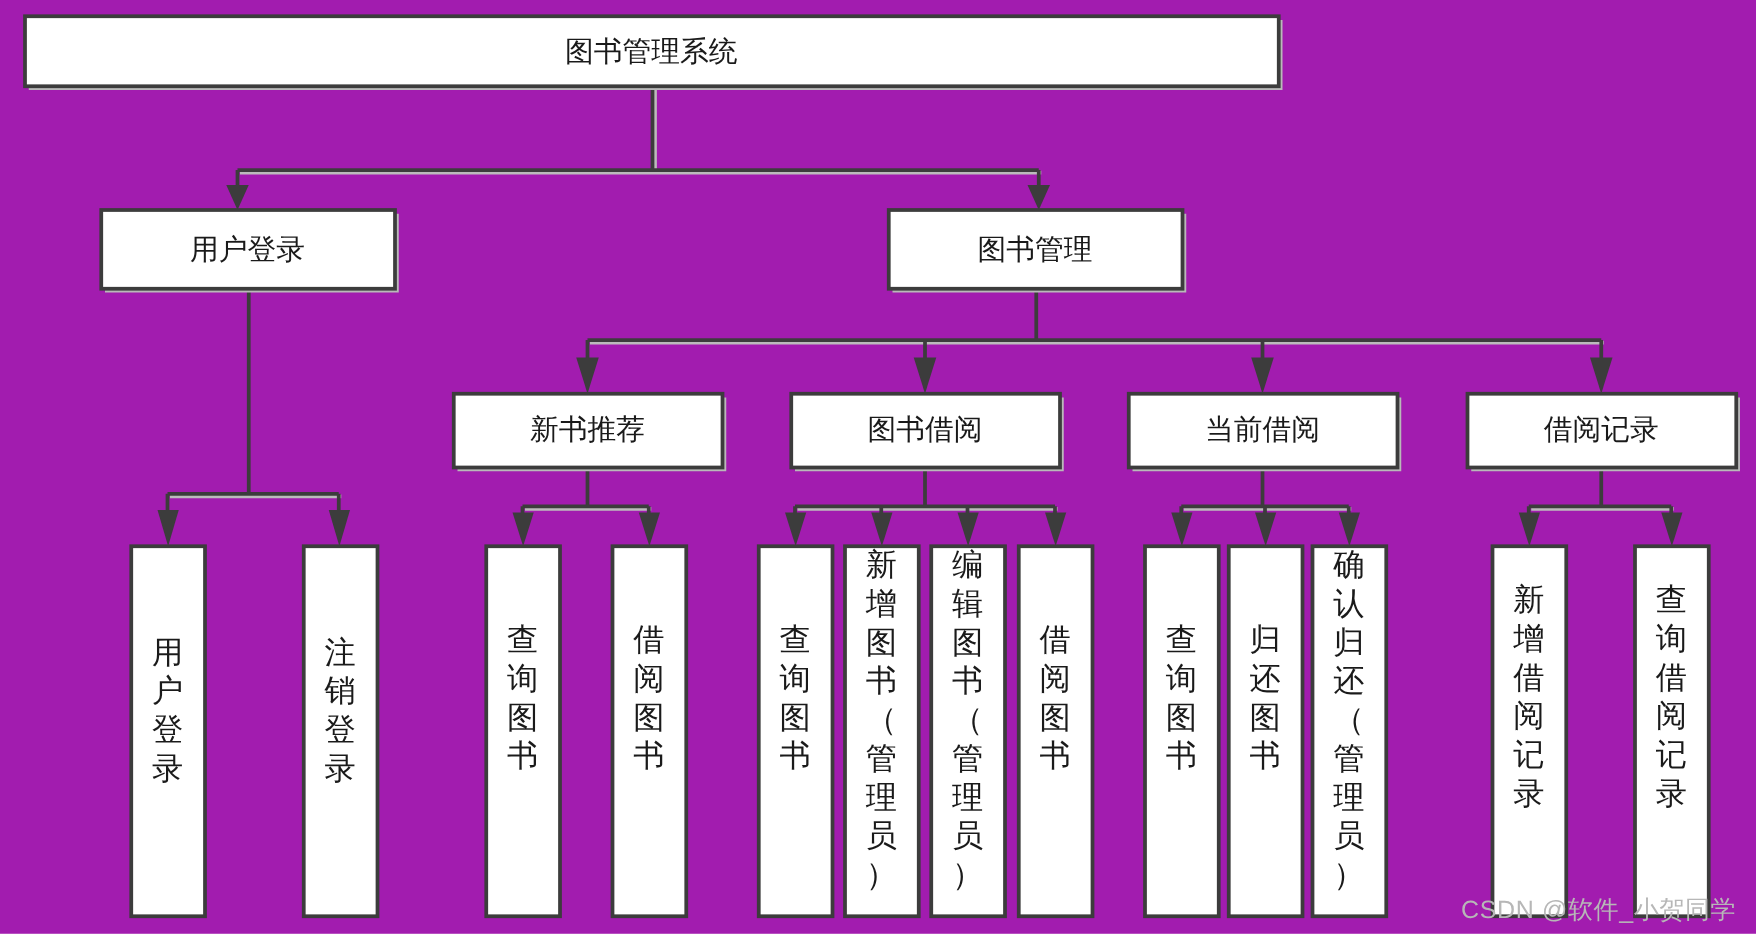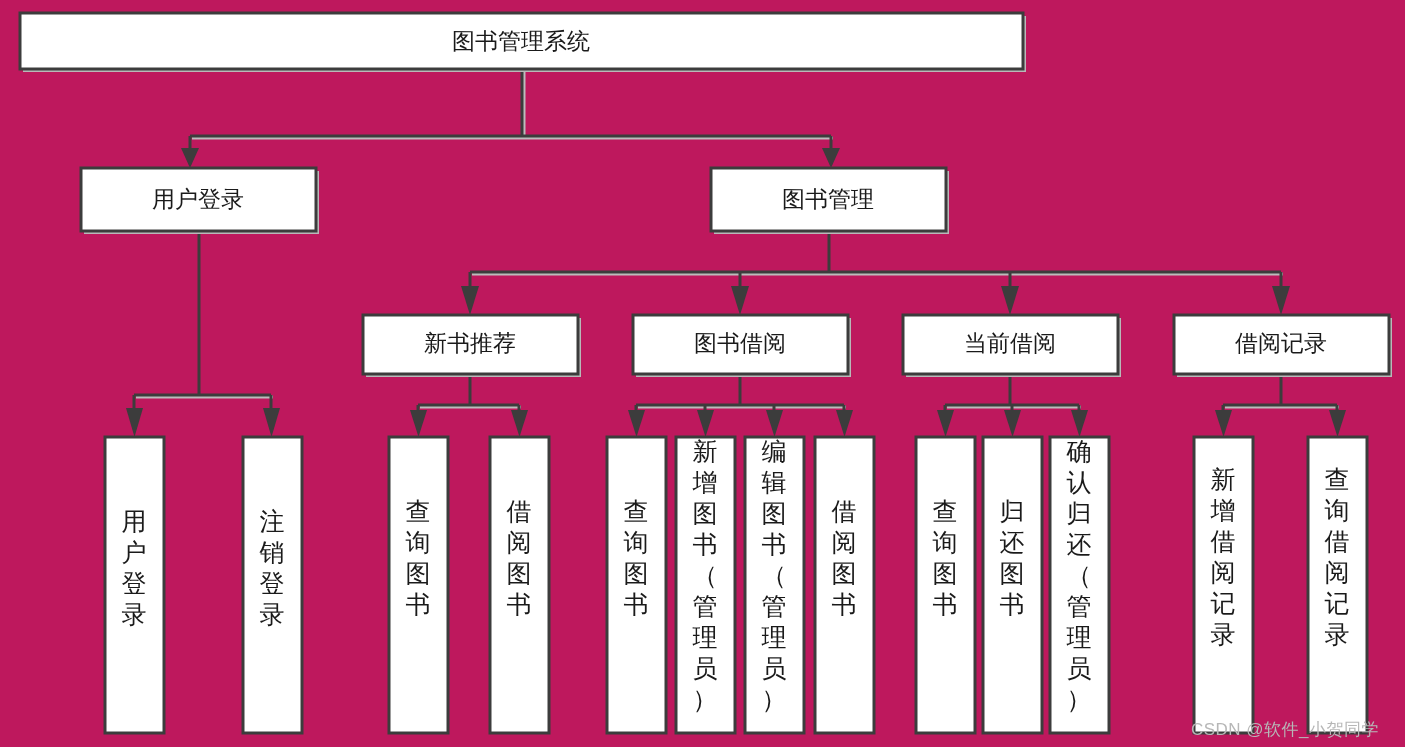--- a/index.html
+++ b/index.html
@@ -1,39 +1,39 @@
 <!DOCTYPE html>
 <html><head>
 <meta charset="utf-8">
 <style>
   html,body{margin:0;padding:0;background:#ffffff;}
   body{
     width:1405px;height:747px;
     font-family:"Liberation Sans","DejaVu Sans",sans-serif;
     overflow:hidden;
   }
-  #diagram-root{position:relative;width:1405px;height:747px;background:#be185d;}
+  #diagram-root{position:relative;width:1405px;height:747px;background:#a21caf;}
   svg#tree{position:absolute;left:0;top:0;width:1405px;height:747px;}
   .box-rect{fill:#ffffff;stroke:#3c3c3c;stroke-width:3;}
   .box-shadow{fill:#b9b9b9;stroke:none;}
   .conn{stroke:#3c3c3c;stroke-width:3;fill:none;stroke-linecap:butt;}
   .conn-shadow{stroke:#bcbcbc;stroke-width:3;fill:none;}
   .arrow{fill:#3c3c3c;stroke:none;}
   .box-label{
     font-family:"Liberation Sans","DejaVu Sans",sans-serif;
     fill:#1a1a1a;font-size:23px;text-anchor:middle;dominant-baseline:middle;
   }
   .vlabel{
     font-family:"Liberation Sans","DejaVu Sans",sans-serif;
     fill:#1a1a1a;font-size:25px;text-anchor:middle;
   }
   .watermark{
-    position:absolute;right:26px;bottom:6px;
-    font-family:"Liberation Sans","DejaVu Sans",sans-serif;
-    font-size:17px;color:#b7b7b7;white-space:nowrap;letter-spacing:0.5px;
+    position:absolute;right:16px;bottom:6px;
+    font-family:"Liberation Sans","DejaVu Sans",sans-serif;
+    font-size:20px;color:#b7b7b7;white-space:nowrap;letter-spacing:0.5px;
   }
 </style>
 </head>
 <body>
 
 <div id="diagram-root">
 
   <svg id="tree" viewBox="0 0 1405 747">
     <defs>
       <g id="arrowhead-def"></g>

